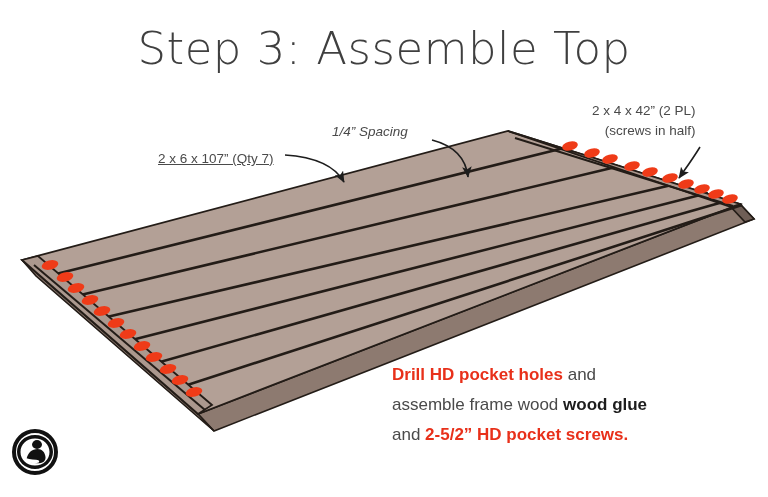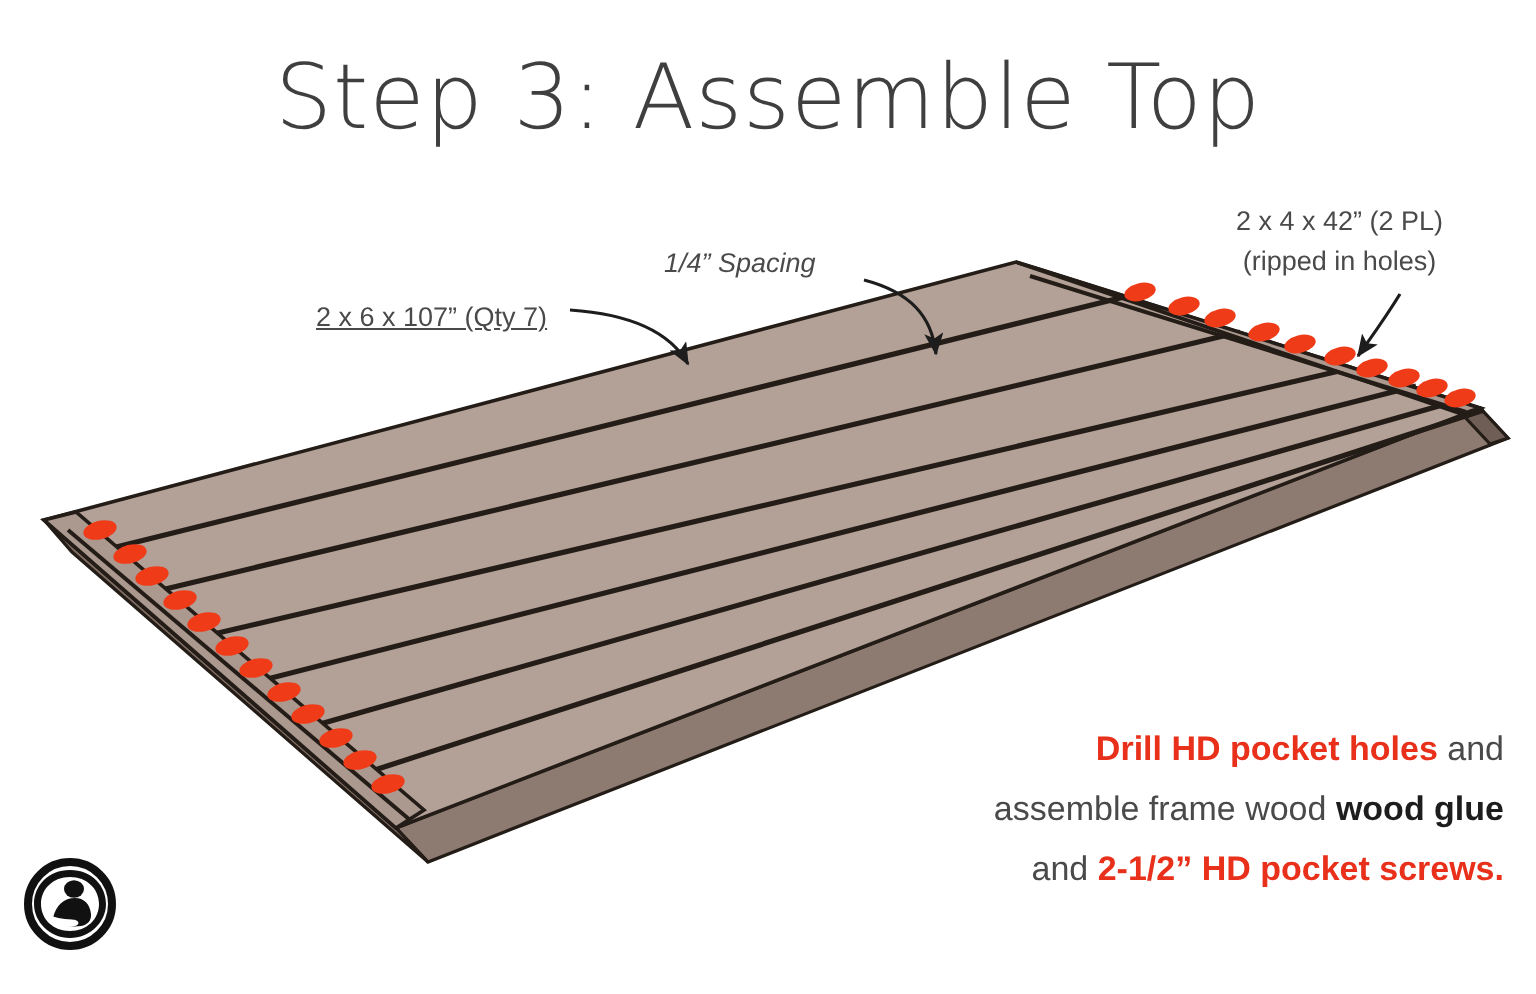--- a/index.html
+++ b/index.html
@@ -43,29 +43,29 @@
     font-size: 13.5px;
     color: #4a4a4a;
     line-height: 1.45;
     white-space: nowrap;
     font-family: "Liberation Sans", sans-serif;
   }
   .callout.center { text-align: center; }
 
   #label-2x6   { left: 158px; top: 149px; text-decoration: underline; }
   #label-spacing { left: 332px; top: 122px; font-style: italic; }
-  #label-2x4   { left: 618px; top: 101px; text-align: center; }
+  #label-2x4   { left: 592px; top: 101px; text-align: right; }
 
   
   .instructions {
     position: absolute;
     left: 392px;
     top: 360px;
     width: 360px;
-    text-align: right;
+    text-align: left;
     font-size: 17px;
     line-height: 1.75;
     color: #4a4a4a;
     font-family: "Liberation Sans", sans-serif;
   }
   .instructions .line { display: block; white-space: nowrap; }
   .red  { color: #e8301a; font-weight: bold; }
   .dark { color: #1d1d1d; font-weight: bold; margin-top: 32px; }
   .plain { color: #4a4a4a; font-weight: normal; }
 
@@ -163,32 +163,32 @@
       <path d="M700,147 C692,160 686,168 679,178" marker-end="url(#arrowhead)"></path>
     </g>
   </svg>
 
   <div class="callout" id="label-2x6">2 x 6 x 107” (Qty 7)</div>
 
   <div class="callout" id="label-spacing">1/4” Spacing</div>
 
   <div class="callout center" id="label-2x4">
     <div>2 x 4 x 42” (2 PL)</div>
-    <div>(ripped in holes)</div>
+    <div>(screws in half)</div>
   </div>
 
   <div class="instructions">
     <span class="line">
       <span class="red">Drill HD pocket holes</span><span class="plain"> and</span>
     </span>
     <span class="line">
       <span class="plain">assemble frame wood </span><span class="dark">wood glue</span>
     </span>
     <span class="line">
-      <span class="plain">and </span><span class="red">2-1/2” HD pocket screws.</span>
+      <span class="plain">and </span><span class="red">2-5/2” HD pocket screws.</span>
     </span>
   </div>
 
   <div class="logo">
     <svg width="48" height="48" viewBox="0 0 48 48">
       <circle cx="24" cy="24" r="21" fill="none" stroke="#111111" stroke-width="4"></circle>
       <path d="M24 7 C13 7 6 15 6 24 C6 33 14 41 24 41 C34 41 42 33 42 24 C42 15 35 7 24 7 Z
                M24 10.5 C32.5 10.5 38.5 16.5 38.5 24 C38.5 31.5 32.5 37.5 24 37.5
                C15.5 37.5 9.5 31.5 9.5 24 C9.5 16.5 15.5 10.5 24 10.5 Z" fill="#111111"></path>
 

